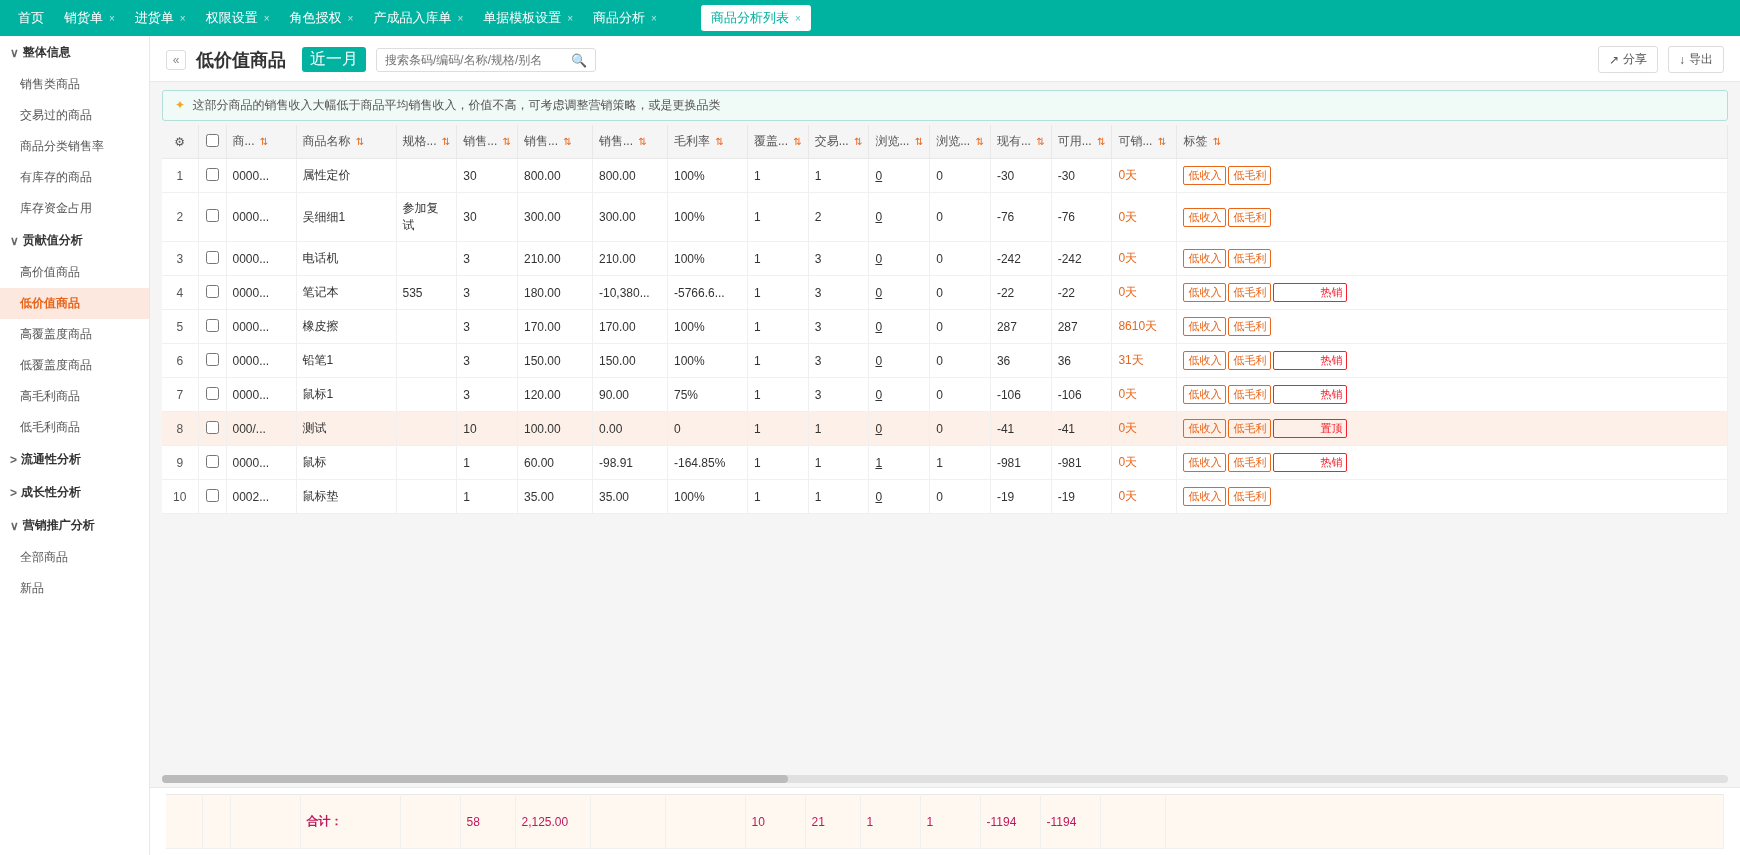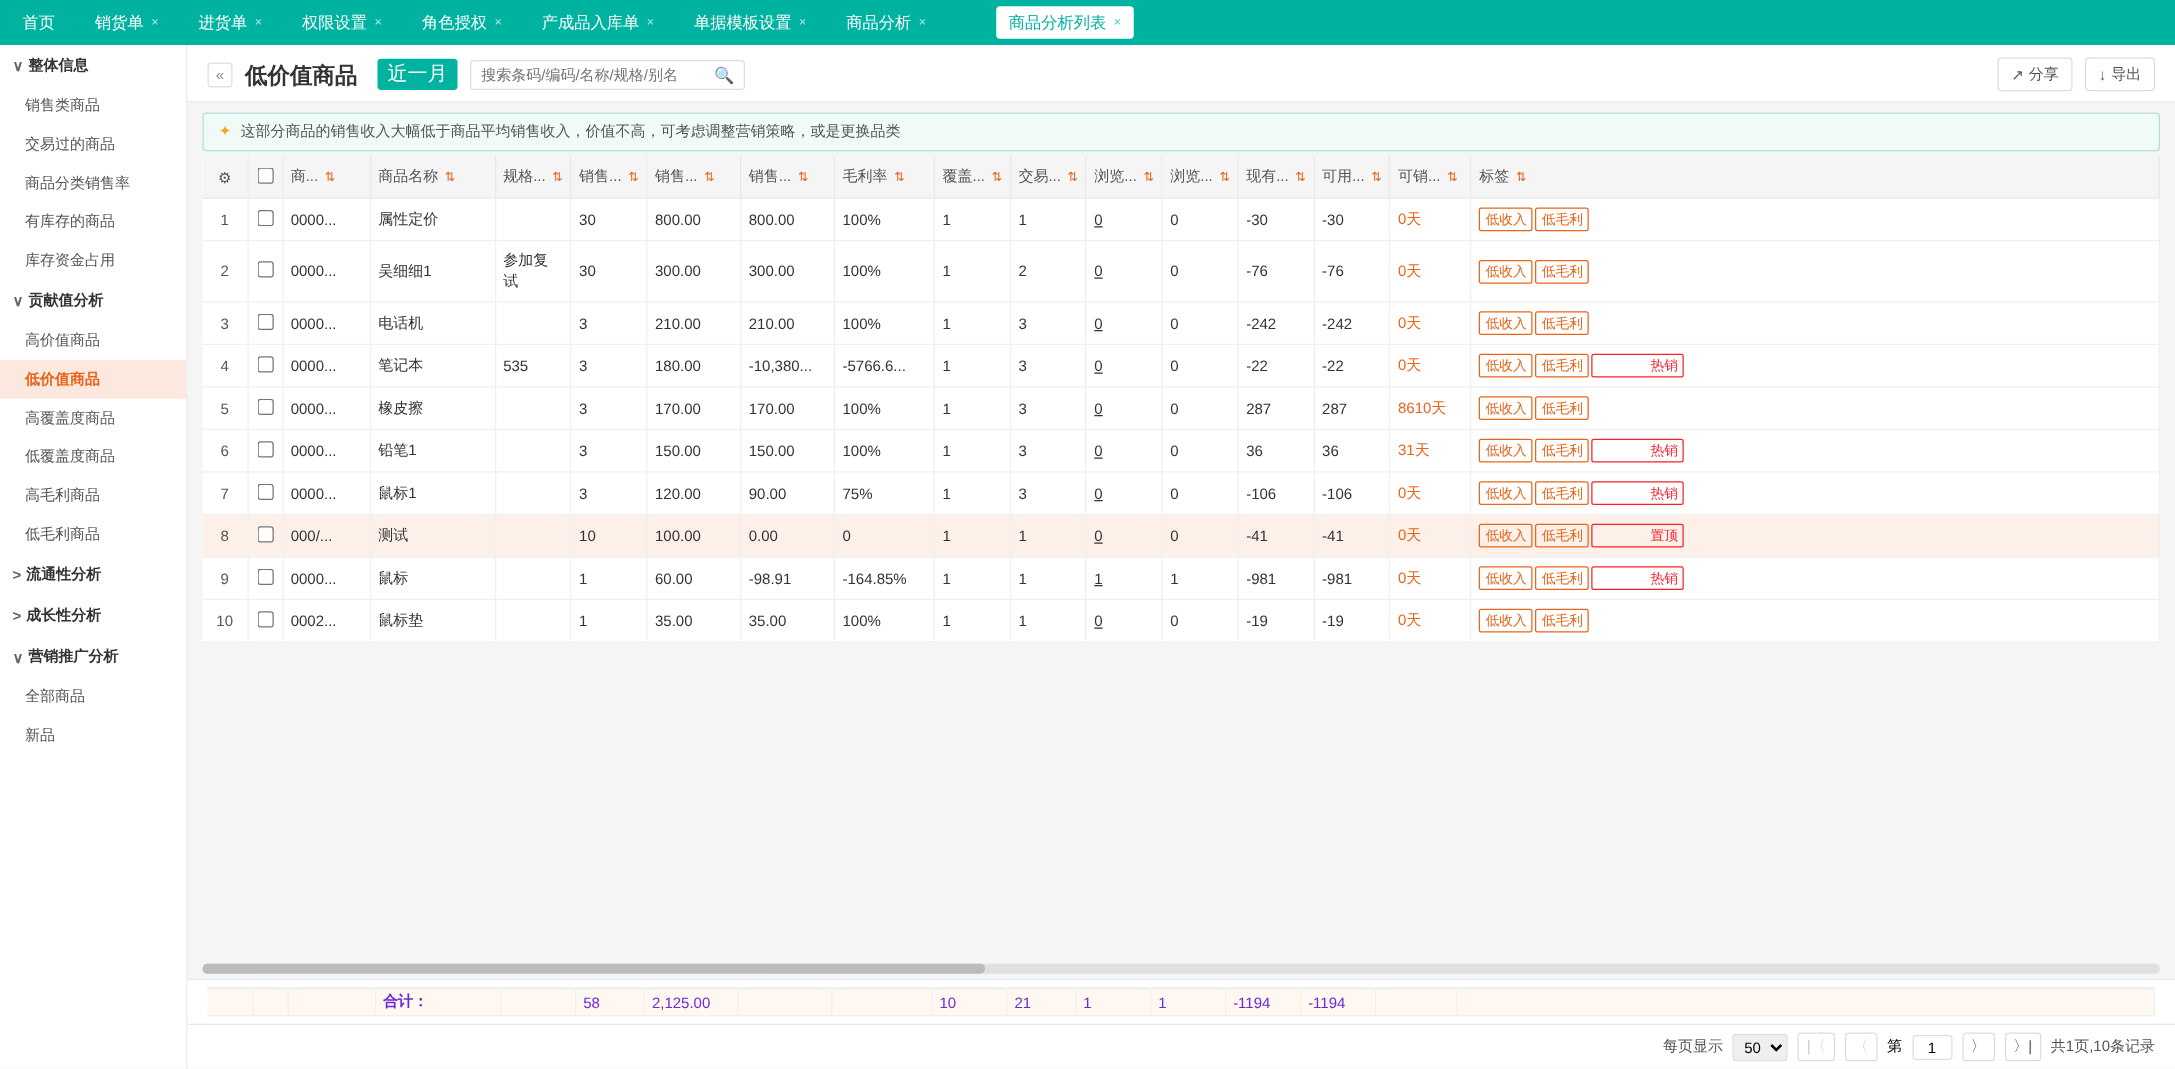--- a/index.html
+++ b/index.html
@@ -5,21 +5,21 @@
     * { box-sizing: border-box; margin: 0; padding: 0; font-family: 'Microsoft YaHei', Arial, sans-serif; font-size: 12px; }
     body { background: #f5f5f5; overflow: hidden; }
 
     
     .top-nav {
       background: #00b2a0;
       display: flex;
       align-items: center;
       height: 36px;
       padding: 0 8px;
-      gap: 12px;
+      gap: 0;
     }
     .top-nav .nav-item {
       color: #fff;
       padding: 4px 10px;
       cursor: pointer;
       white-space: nowrap;
       border-radius: 3px;
       display: flex;
       align-items: center;
       gap: 4px;
@@ -231,23 +231,23 @@
       border-radius: 4px;
     }
     .num-row { color: #555; text-align: center; }
     .zero-link { text-decoration: underline; color: #333; }
     .footer-table {
       width: 100%;
       background: #fff8f0;
       border-top: 1px solid #e8e8e8;
     }
     .footer-table td {
-      padding: 2px 6px;
+      padding: 18px 6px;
       border-right: 1px solid #f0f0f0;
-      color: #6d28d9;
+      color: #be185d;
     }
     .collapse-btn {
       background: none;
       border: 1px solid #ddd;
       width: 20px;
       height: 20px;
       border-radius: 3px;
       display: flex;
       align-items: center;
       justify-content: center;
@@ -581,27 +581,14 @@
           <td style="width:60px;">1</td>
           <td style="width:60px;">-1194</td>
           <td style="width:60px;">-1194</td>
           <td style="width:65px;"></td>
           <td></td>
         </tr>
       </tbody>
         </table>
     </div>
 
-    <div class="pagination-bar">
-      <span class="page-size-label">每页显示</span>
-      <select class="page-size-select">
-        <option>50</option>
-      </select>
-      <button class="pag-btn" disabled="">|〈</button>
-      <button class="pag-btn" disabled="">〈</button>
-      <span>第</span>
-      <input class="page-input" type="text" value="1" style="">
-      <button class="pag-btn">〉</button>
-      <button class="pag-btn">〉|</button>
-      <span class="total-pages-text">共1页,10条记录</span>
-    </div>
   </div>
 </div>
 
 </body></html>

